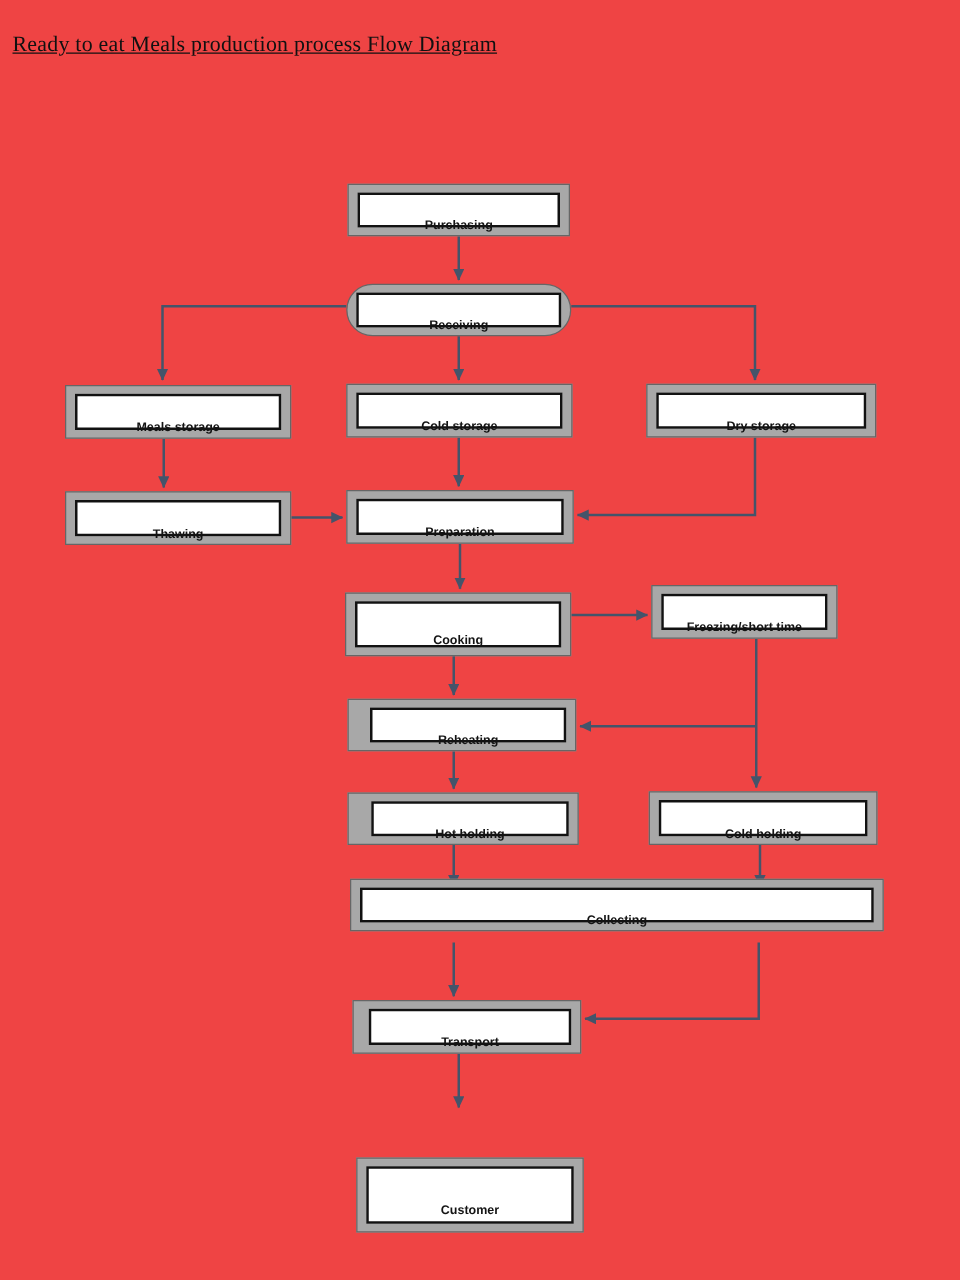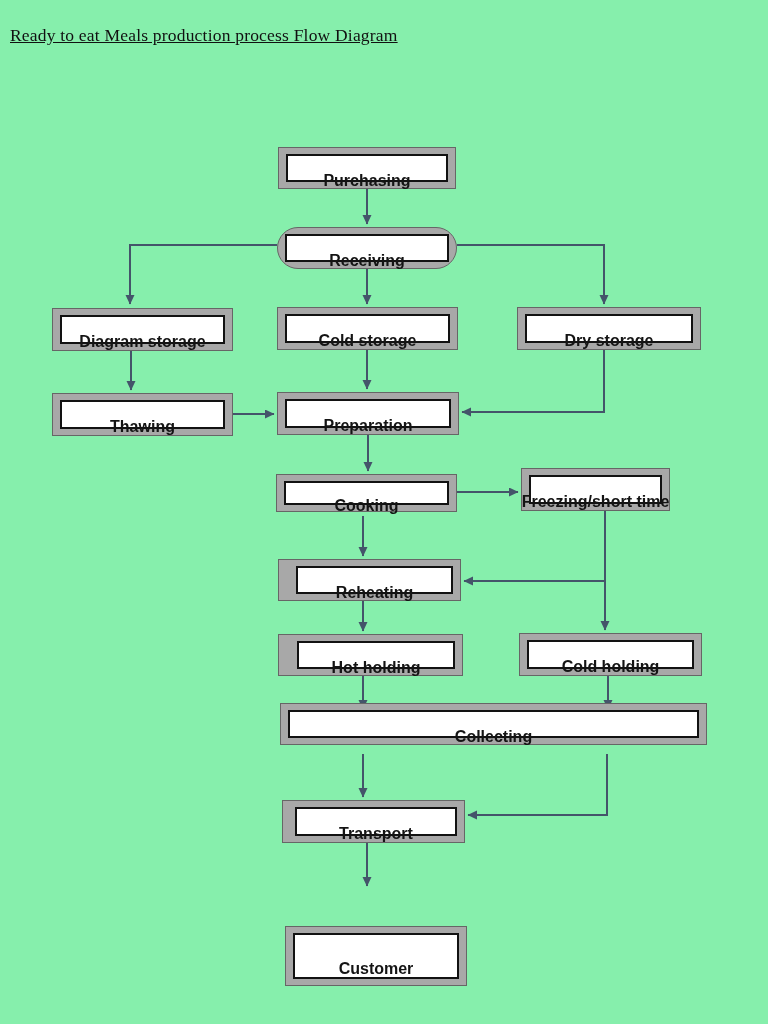--- a/index.html
+++ b/index.html
@@ -1,20 +1,20 @@
 <!DOCTYPE html>
 <html><head>
 <meta charset="utf-8">
 <style>
   html, body { margin: 0; padding: 0; background: #ffffff; }
   .page {
     position: relative;
     width: 768px;
     height: 1024px;
-    background: #86efac;
+    background: #ef4444;
     overflow: hidden;
     font-family: "Liberation Sans", sans-serif;
   }
   .page-title {
     position: absolute;
     left: 10px;
     top: 25px;
     font-family: "Liberation Serif", serif;
     font-size: 17.5px;
     font-weight: 400;
@@ -42,21 +42,21 @@
     height: 100%;
     background: #ffffff;
     border: 2px solid #121212;
     display: flex;
     align-items: center;
     justify-content: center;
   }
   .node-label {
     font-family: "Liberation Sans", sans-serif;
     font-weight: 700;
-    font-size: 16px;
+    font-size: 10px;
     color: #141414;
     white-space: nowrap;
     margin-top: 25px;
   }
 </style>
 </head>
 <body>
 
 <div class="page">
 
@@ -98,21 +98,21 @@
   </div>
 
   <div class="node" style="left:277px; top:227px; width:180px; height:42px;border-radius:21px;">
     <div class="node-inner">
       <span class="node-label">Receiving</span>
     </div>
   </div>
 
   <div class="node" style="left:52px; top:308px; width:181px; height:43px;">
     <div class="node-inner">
-      <span class="node-label">Diagram storage</span>
+      <span class="node-label">Meals storage</span>
     </div>
   </div>
 
   <div class="node" style="left:277px; top:307px; width:181px; height:43px;">
     <div class="node-inner">
       <span class="node-label">Cold storage</span>
     </div>
   </div>
 
   <div class="node" style="left:517px; top:307px; width:184px; height:43px;">
@@ -126,21 +126,21 @@
       <span class="node-label">Thawing</span>
     </div>
   </div>
 
   <div class="node" style="left:277px; top:392px; width:182px; height:43px;">
     <div class="node-inner">
       <span class="node-label">Preparation</span>
     </div>
   </div>
 
-  <div class="node" style="left:276px; top:474px; width:181px; height:38px;">
+  <div class="node" style="left:276px; top:474px; width:181px; height:51px;">
     <div class="node-inner">
       <span class="node-label">Cooking</span>
     </div>
   </div>
 
   <div class="node" style="left:521px; top:468px; width:149px; height:43px;">
     <div class="node-inner">
       <span class="node-label">Freezing/short time</span>
     </div>
   </div>

